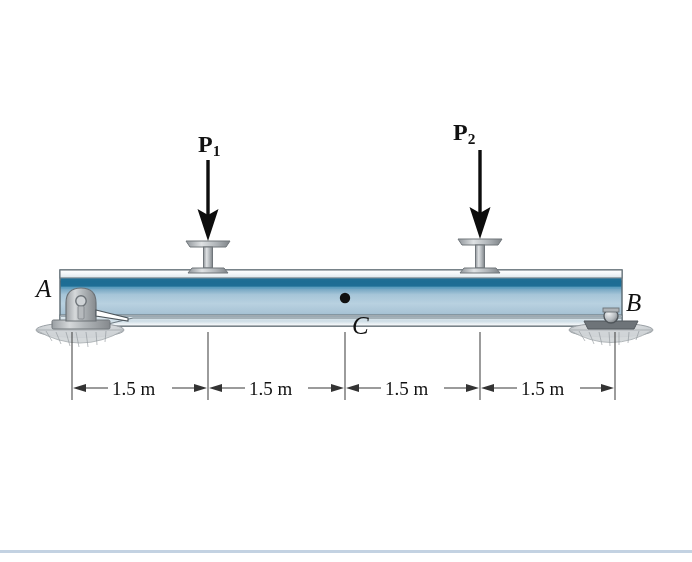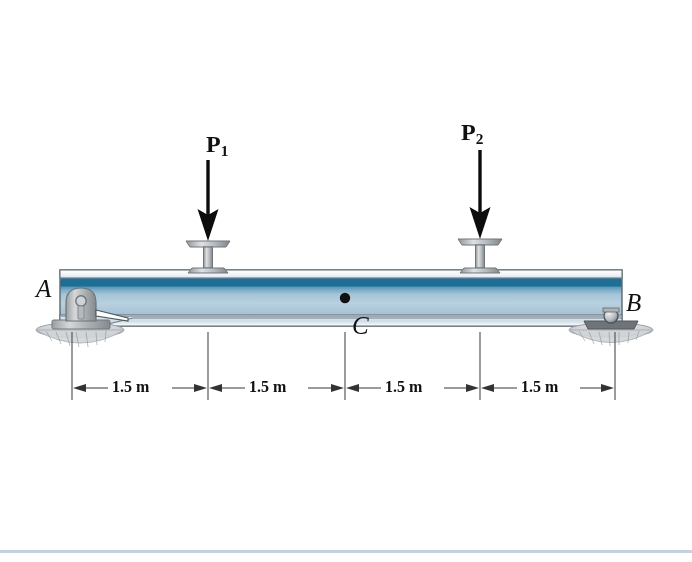--- a/index.html
+++ b/index.html
@@ -35,31 +35,29 @@
     line-height: 1;
   }
   .lbl-italic {
     font-style: italic;
     font-size: 25px;
   }
   .lbl-force {
     font-weight: bold;
     font-size: 24px;
     font-style: normal;
-    margin-left: 8px;
   }
   .lbl-force sub {
     font-size: 0.64em;
     font-weight: bold;
     vertical-align: -0.28em;
   }
   .lbl-dim {
-    font-size: 16px;
+    font-size: 19px;
     font-style: normal;
-    font-weight: bold;
   }
   .footer-rule {
     position: absolute;
     left: 0;
     width: 692px;
     height: 3px;
   }
 </style>
 </head>
 <body>

